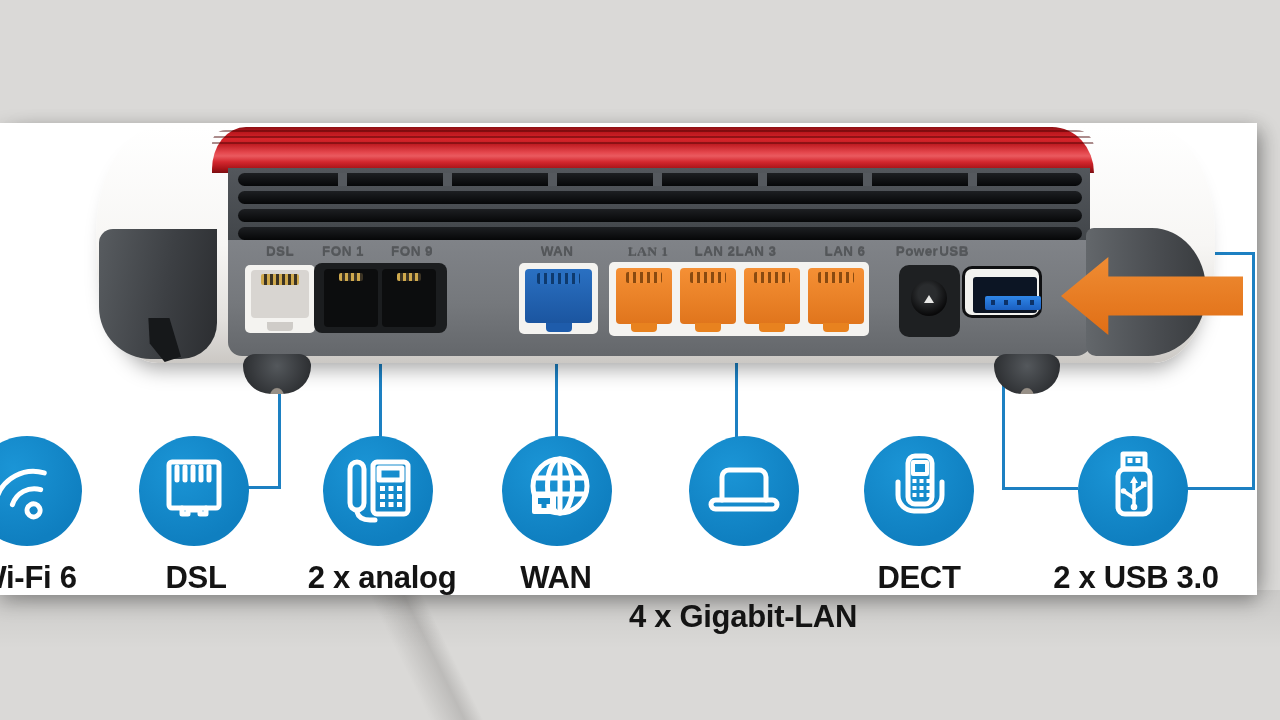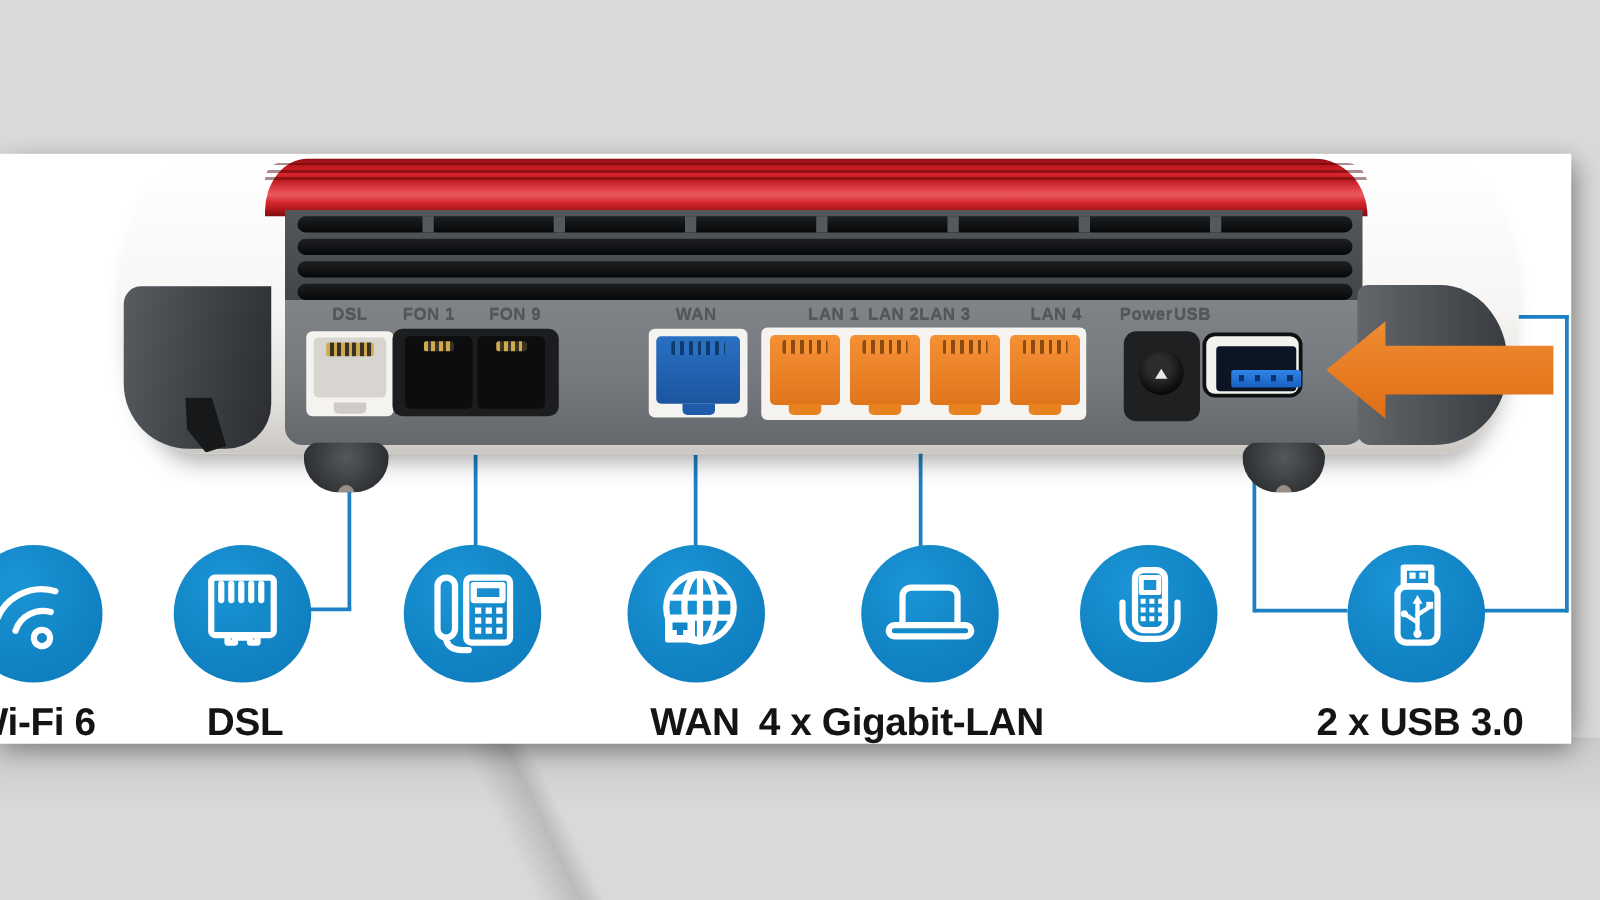--- a/index.html
+++ b/index.html
@@ -136,24 +136,24 @@
       <div class="notch" style="left:635px;"></div>
       <div class="notch" style="left:740px;"></div>
     </div>
     <div class="r-ports"></div>
     <div class="r-side-right"></div>
 
     <span class="port-label" style="left:235px;">DSL</span>
     <span class="port-label" style="left:298px;">FON 1</span>
     <span class="port-label" style="left:367px;">FON 9</span>
     <span class="port-label" style="left:512px;">WAN</span>
-    <span class="port-label" style="left:622px;">LAN 1</span>
+    <span class="port-label" style="left:603px;font-family:Liberation Serif, serif;">LAN 1</span>
     <span class="port-label" style="left:670px;">LAN 2</span>
     <span class="port-label" style="left:711px;">LAN 3</span>
-    <span class="port-label" style="left:800px;">LAN 4</span>
+    <span class="port-label" style="left:800px;">LAN 6</span>
     <span class="port-label" style="left:872px;">Power</span>
     <span class="port-label" style="left:909px;">USB</span>
 
     <div class="bezel" style="left:245px;top:265px;width:70px;height:68px;">
       <div class="jack" style="left:6px;top:5px;width:58px;height:48px;background:#d8d5d1;">
         <div class="pins"></div>
       </div>
       <div class="tab" style="background:#cfccc8;"></div>
     </div>
 
@@ -297,16 +297,18 @@
         <circle cx="56" cy="71" r="3.3"></circle>
         <circle cx="45.5" cy="55" r="2.8"></circle>
         <rect x="63" y="45.5" width="5.5" height="5.5"></rect>
         <path d="M52,47 l4,-7 l4,7 z"></path>
       </g>
     </svg>
   </div>
 
   <span class="feat-label" style="left:-123px;">Wi-Fi 6</span>
   <span class="feat-label" style="left:46px;">DSL</span>
+  <span class="feat-label" style="left:232px;">2 x analog</span>
   <span class="feat-label" style="left:406px;">WAN</span>
-  <span class="feat-label" style="left:571px;">4 x Gigabit-LAN</span>
+  <span class="feat-label" style="left:593px;margin-top:39px;">4 x Gigabit-LAN</span>
+  <span class="feat-label" style="left:769px;">DECT</span>
   <span class="feat-label" style="left:986px;">2 x USB 3.0</span>
 </div>
 
 </body></html>

